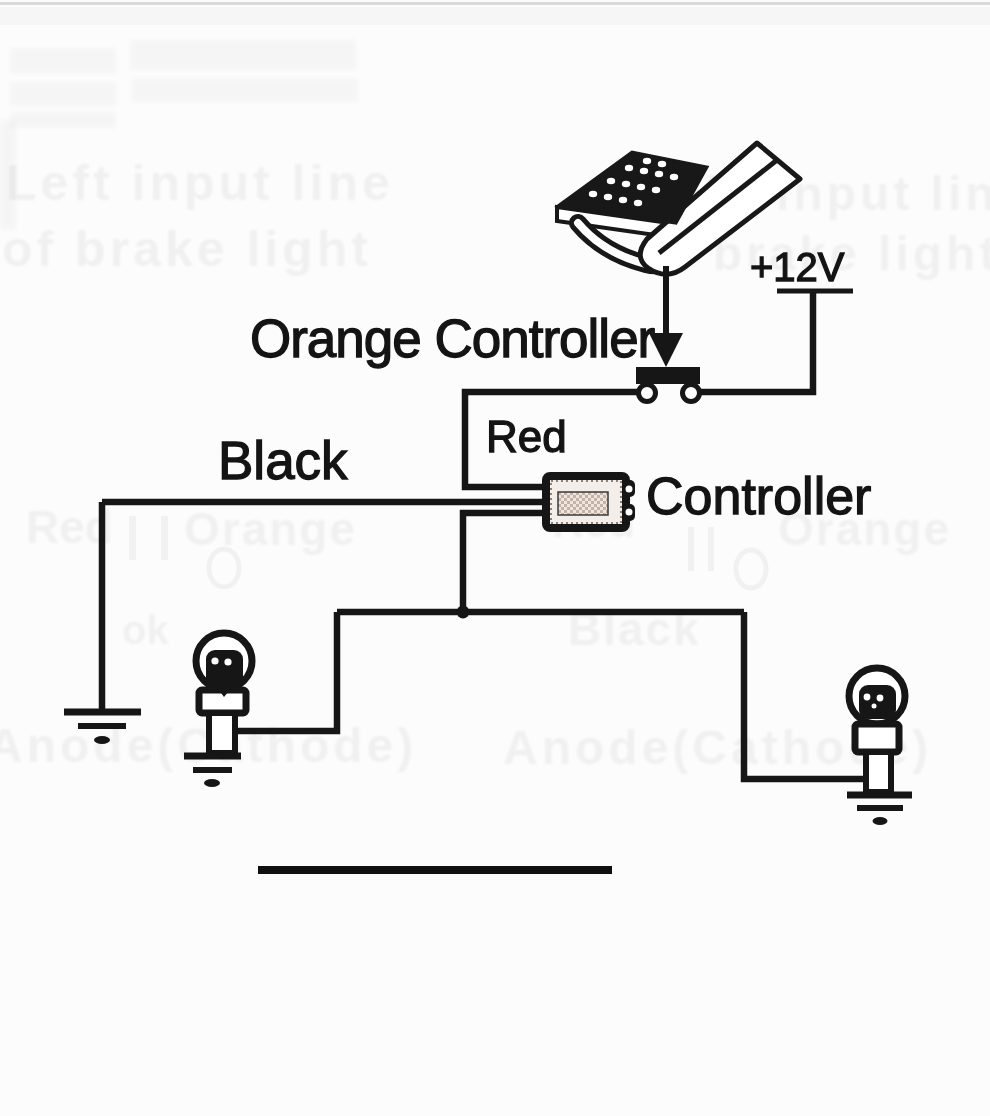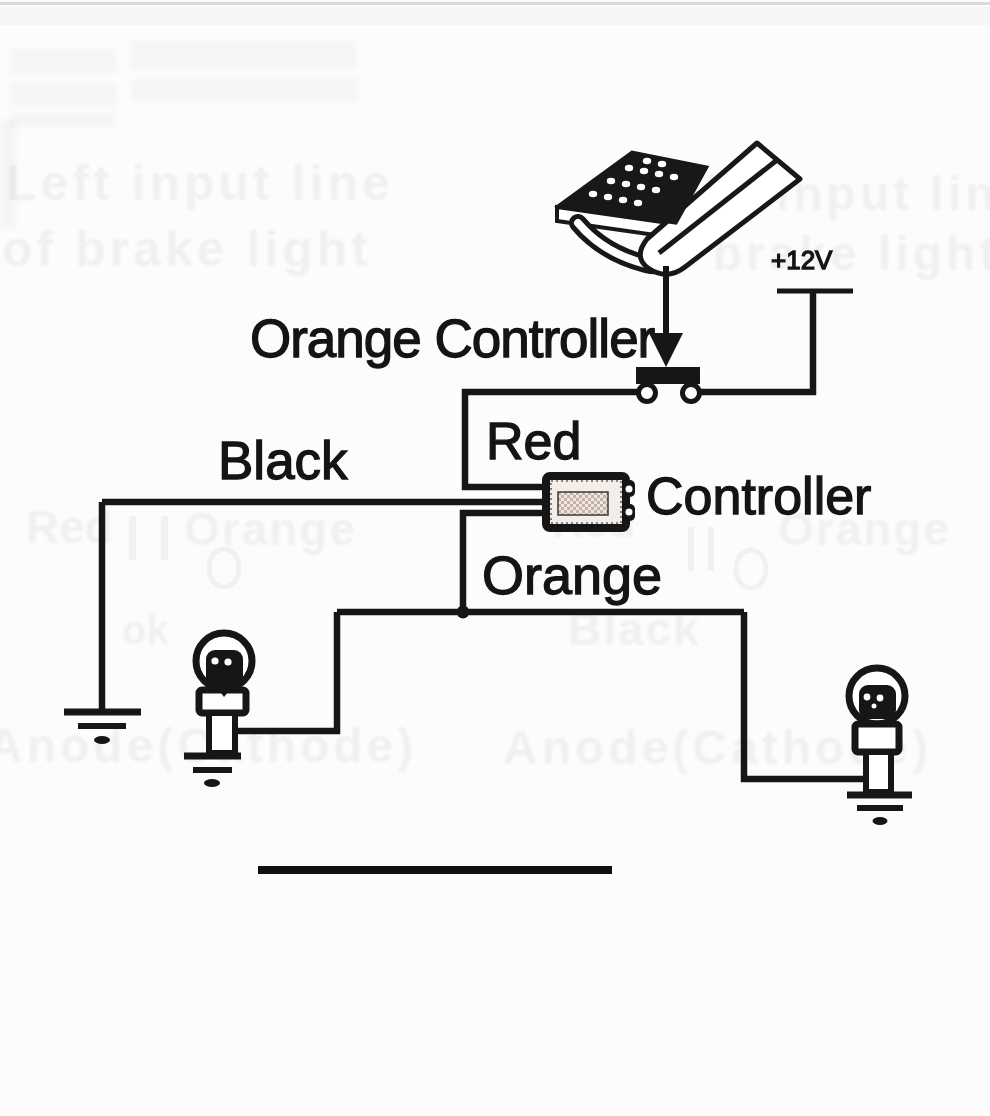--- a/index.html
+++ b/index.html
@@ -158,21 +158,20 @@
     </g>
 
     <g stroke="#161616">
       <line x1="64" y1="712" x2="141" y2="712" stroke-width="7"></line>
       <line x1="78" y1="726" x2="126" y2="726" stroke-width="6"></line>
       <ellipse cx="102" cy="740" rx="8" ry="4" fill="#161616" stroke="none"></ellipse>
     </g>
   </svg>
 
   <div class="lbl" style="left:250px;top:312px;font-size:53px;letter-spacing:-1px">Orange Controller</div>
-  <div class="lbl" style="left:771px;top:247px;font-size:26px">+12V</div>
-  <div class="lbl" style="left:486px;top:415px;font-size:52px">Red</div>
+  <div class="lbl" style="left:750px;top:247px;font-size:40px">+12V</div>
+  <div class="lbl" style="left:486px;top:415px;font-size:44px">Red</div>
   <div class="lbl" style="left:646px;top:470px;font-size:52px">Controller</div>
   <div class="lbl" style="left:218px;top:434px;font-size:53px">Black</div>
-  <div class="lbl" style="left:482px;top:548px;font-size:54px">Orange</div>
 
   <div class="figure-underline"></div>
 
 </div>
 
 </body></html>

